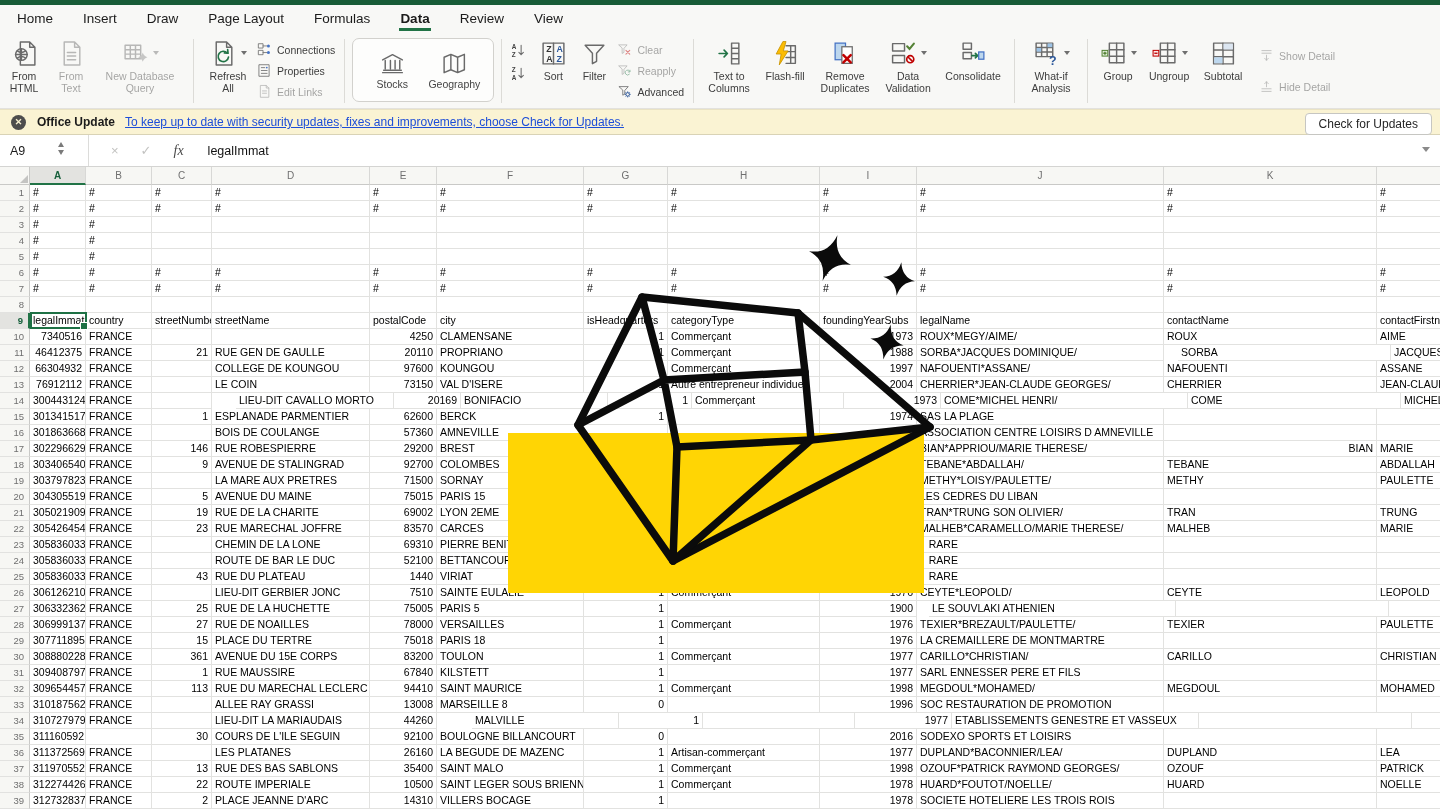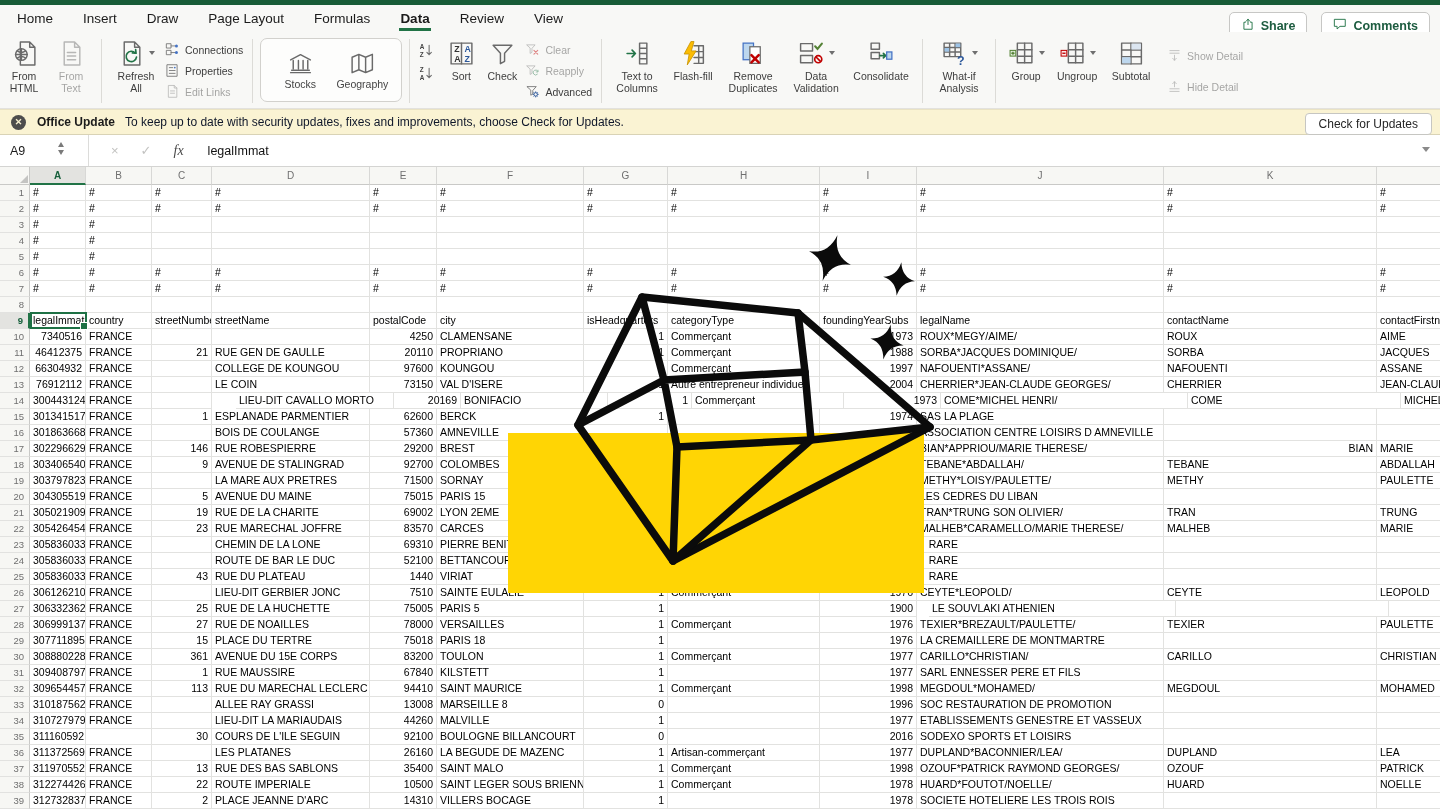--- a/index.html
+++ b/index.html
@@ -33,21 +33,21 @@
   .dtbtn{width:62px;display:flex;flex-direction:column;align-items:center;}
   .dtbtn .rlab{color:#444;}
   .s{fill:none;stroke:#6a6a6a;stroke-width:1.4;stroke-linejoin:round;stroke-linecap:round;}
   .sg{fill:none;stroke:#217346;stroke-width:1.6;stroke-linejoin:round;stroke-linecap:round;}
   
   #banner{left:0;top:109px;width:1440px;height:26px;background:#faf3d3;border-top:1px solid #eae3c4;
     border-bottom:1px solid #d9d3b6;box-sizing:border-box;display:flex;align-items:center;}
   #banner-close{width:15px;height:15px;border-radius:50%;background:#4d4d4d;color:#faf3d3;font-size:9px;
     display:flex;align-items:center;justify-content:center;margin:0 11px 0 11px;font-weight:700;}
   #banner b{font-size:12px;color:#1b1b1b;margin-right:10px;}
-  #banner .msg{font-size:12px;color:#0f172a;}
+  #banner .msg{font-size:12px;color:#1d4ed8;text-decoration:underline;}
   #banner-btn{position:absolute;right:8px;top:2.5px;height:20px;background:#fff;border:1px solid #c6c6c2;
     border-radius:4px;font-size:12px;color:#262626;display:flex;align-items:center;padding:0 13px;}
   
   #fbar{left:0;top:135px;width:1440px;height:32px;background:#fff;border-bottom:1px solid #d4d4d2;box-sizing:border-box;display:flex;align-items:center;}
   #namebox{width:88px;height:100%;border-right:1px solid #dcdcda;display:flex;align-items:center;position:relative;}
   #namebox .nval{font-size:12.5px;color:#1b1b1b;margin-left:10px;}
   .stepper{position:absolute;left:58px;top:7px;display:flex;flex-direction:column;gap:3px;}
   .tri-up{width:0;height:0;border-left:3.5px solid transparent;border-right:3.5px solid transparent;border-bottom:5px solid #7a7a7a;}
   .tri-dn{width:0;height:0;border-left:3.5px solid transparent;border-right:3.5px solid transparent;border-top:5px solid #7a7a7a;}
   .fico{color:#c2c2c0;font-size:13px;margin-left:22px;}
@@ -83,34 +83,20 @@
 
 <div id="menubar" class="abs">
   <span class="menu-item first">Home</span>
   <span class="menu-item">Insert</span>
   <span class="menu-item">Draw</span>
   <span class="menu-item">Page Layout</span>
   <span class="menu-item">Formulas</span>
   <span class="menu-item active">Data</span>
   <span class="menu-item">Review</span>
   <span class="menu-item">View</span>
-  <div id="topright">
-    <div class="pillbtn">
-      <span><svg viewBox="0 0 24 24">
-            <path class="sg" d="M12 13 V4 M12 4 l-3.5 3.5 M12 4 l3.5 3.5 M7.5 9 H5 v12 h14 V9 h-2.5"></path>
-          </svg></span>
-      <span>Share</span>
-    </div>
-    <div class="pillbtn">
-      <span><svg viewBox="0 0 24 24">
-            <path class="sg" d="M3 4 h18 v12 h-9 l-5 4.5 v-4.5 H3 Z"></path>
-          </svg></span>
-      <span>Comments</span>
-    </div>
-  </div>
 </div>
 
 <div id="ribbon" class="abs">
   <div class="rbtn" style="width:42px">
     <div class="icorow">
         <span class="ico26">
           <svg viewBox="0 0 26 26">
             <path class="s" d="M9 2 h9 l5 5 v17 H9 Z M18 2 v5 h5"></path>
             <circle class="s" cx="10" cy="14" r="5.6"></circle>
             <path class="s" d="M4.4 14 h11.2 M10 8.4 v11.2 M6 10.5 q4 3 8 0 M6 17.5 q4 -3 8 0"></path>
@@ -122,20 +108,32 @@
   <div class="rbtn disabled" style="width:40px">
     <div class="icorow">
         <span class="ico26">
           <svg viewBox="0 0 26 26">
             <path class="s" d="M6 2 h10 l5 5 v17 H6 Z M16 2 v5 h5"></path>
             <path class="s" d="M9 12 h8 M9 15.5 h8 M9 19 h8"></path>
           </svg>
         </span>
       </div>
     <div class="rlab">From Text</div>
+  </div>
+  <div class="rbtn disabled" style="width:86px">
+    <div class="icorow">
+        <span class="ico26">
+          <svg viewBox="0 0 26 26">
+            <path class="s" d="M3 5 h15 v13 H3 Z M3 9.3 h15 M3 13.6 h15 M8 5 v13 M13 5 v13"></path>
+            <path fill="#8a8a8a" d="M20 12 q1 3.5 4.5 4.5 Q21 17.5 20 21 q-1 -3.5 -4.5 -4.5 Q19 15.5 20 12 Z"></path>
+          </svg>
+        </span>
+        <span class="chev"></span>
+      </div>
+    <div class="rlab">New Database Query</div>
   </div>
   <div class="rdiv"></div>
   <div class="rbtn" style="width:48px">
     <div class="icorow">
         <span class="ico26">
           <svg viewBox="0 0 26 26">
             <path class="s" d="M6 2 h10 l5 5 v17 H6 Z M16 2 v5 h5"></path>
             <path class="sg" d="M16.6 12.5 A5 5 0 1 0 17.8 16.5"></path>
             <path class="sg" d="M17 9.2 l.4 3.6 -3.6 -.4"></path>
           </svg>
@@ -226,21 +224,21 @@
     <div class="rlab">Sort</div>
   </div>
   <div class="rbtn" style="width:36px">
     <div class="icorow">
         <span class="ico26">
           <svg viewBox="0 0 26 26">
             <path class="s" d="M4 5 h18 l-7 7.8 V20.5 l-4 2.3 V12.8 Z"></path>
           </svg>
         </span>
       </div>
-    <div class="rlab">Check</div>
+    <div class="rlab">Filter</div>
   </div>
   <div class="vstack">
     <div class="rsml disabled">
       <span class="ico14">
           <svg viewBox="0 0 26 26">
             <path class="s" d="M3.5 5 h14 l-5.4 6 v7 l-3.2 1.8 v-8.8 Z"></path>
             <path stroke="#c00000" stroke-width="2" stroke-linecap="round" d="M15.5 14.5 l6.5 6.5 M22 14.5 l-6.5 6.5"></path>
           </svg>
         </span>
       <span>Clear</span>
@@ -603,21 +601,21 @@
       <div class="cell num" style="width: 56px;">46412375</div>
       <div class="cell" style="width: 66px;">FRANCE</div>
       <div class="cell num" style="width: 60px;">21</div>
       <div class="cell" style="width: 158px;">RUE GEN DE GAULLE</div>
       <div class="cell num" style="width: 67px;">20110</div>
       <div class="cell" style="width: 147px;">PROPRIANO</div>
       <div class="cell num" style="width: 84px;">1</div>
       <div class="cell" style="width: 152px;">Commerçant</div>
       <div class="cell num" style="width: 97px;">1988</div>
       <div class="cell" style="width: 247px;">SORBA*JACQUES DOMINIQUE/</div>
-      <div class="cell" style="width: 213px;">SORBA</div>
+      <div class="cell" style="width: 213px; margin-left: 14px;">SORBA</div>
       <div class="cell" style="width: 230px;">JACQUES</div>
     </div>
     <div class="row" style="top: 194px;">
       <div class="rn">12</div>
       <div class="cell num" style="width: 56px;">66304932</div>
       <div class="cell" style="width: 66px;">FRANCE</div>
       <div class="cell num" style="width: 60px;"></div>
       <div class="cell" style="width: 158px;">COLLEGE DE KOUNGOU</div>
       <div class="cell num" style="width: 67px;">97600</div>
       <div class="cell" style="width: 147px;">KOUNGOU</div>
@@ -943,21 +941,21 @@
       <div class="cell" style="width: 213px;"></div>
       <div class="cell" style="width: 230px;"></div>
     </div>
     <div class="row" style="top: 546px;">
       <div class="rn">34</div>
       <div class="cell num" style="width: 56px;">310727979</div>
       <div class="cell" style="width: 66px;">FRANCE</div>
       <div class="cell num" style="width: 60px;"></div>
       <div class="cell" style="width: 158px;">LIEU-DIT LA MARIAUDAIS</div>
       <div class="cell num" style="width: 67px;">44260</div>
-      <div class="cell" style="width: 147px;">MALVILLE</div>
+      <div class="cell" style="width: 147px; margin-left: 35px;">MALVILLE</div>
       <div class="cell num" style="width: 84px;">1</div>
       <div class="cell" style="width: 152px;"></div>
       <div class="cell num" style="width: 97px;">1977</div>
       <div class="cell" style="width: 247px;">ETABLISSEMENTS GENESTRE ET VASSEUX</div>
       <div class="cell" style="width: 213px;"></div>
       <div class="cell" style="width: 230px;"></div>
     </div>
     <div class="row" style="top: 562px;">
       <div class="rn">35</div>
       <div class="cell num" style="width: 56px;">311160592</div>

